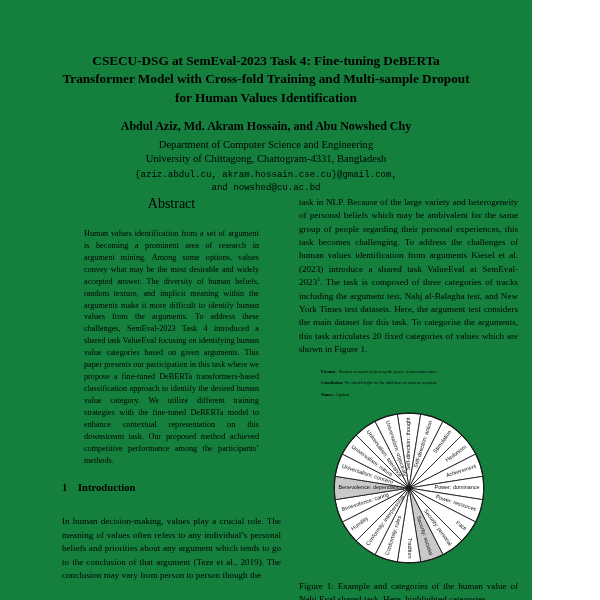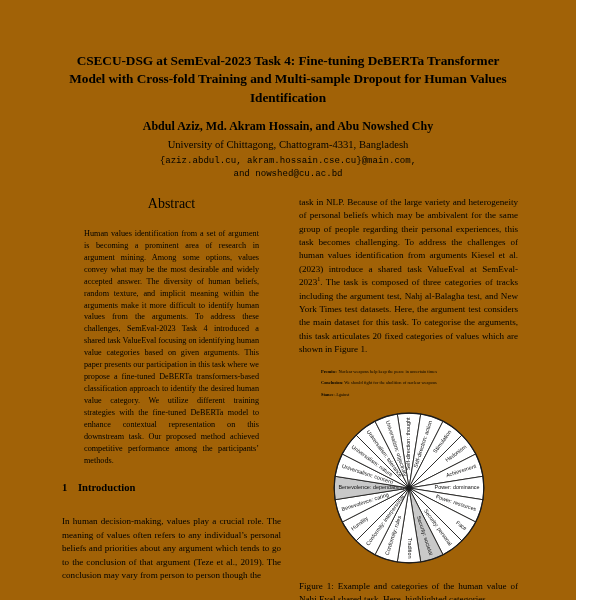--- a/index.html
+++ b/index.html
@@ -9,23 +9,23 @@
   }
   body {
     width: 600px;
     height: 600px;
     overflow: hidden;
     font-family: "Liberation Serif", "DejaVu Serif", serif;
     color: #000000;
   }
   .page {
     position: relative;
-    width: 576px;
+    width: 532px;
     height: 600px;
-    background: #a16207;
+    background: #15803d;
     box-sizing: border-box;
     padding: 0;
   }
 
   
   .title-block {
     padding: 52px 62px 0 62px;
     text-align: center;
   }
   .paper-title {
@@ -133,24 +133,25 @@
 </style>
 </head>
 <body>
 
 <div class="page">
 
   <div class="title-block">
     <h1 class="paper-title">CSECU-DSG at SemEval-2023 Task 4: Fine-tuning DeBERTa Transformer Model with Cross-fold Training and Multi-sample Dropout for Human Values Identification</h1>
     <div class="authors">Abdul Aziz, Md. Akram Hossain, and Abu Nowshed Chy</div>
     <div class="affil">
+      <div>Department of Computer Science and Engineering</div>
       <div>University of Chittagong, Chattogram-4331, Bangladesh</div>
     </div>
     <div class="emails">
-      <div>{aziz.abdul.cu, akram.hossain.cse.cu}@main.com,</div>
+      <div>{aziz.abdul.cu, akram.hossain.cse.cu}@gmail.com,</div>
       <div>and nowshed@cu.ac.bd</div>
     </div>
   </div>
 
   <div class="columns">
 
     <div class="col col-left">
       <div class="abstract-head">Abstract</div>
       <div class="abstract-body">
         <p>Human values identification from a set of argument is becoming a prominent area of research in argument mining. Among some options, values convey what may be the most desirable and widely accepted answer. The diversity of human beliefs, random texture, and implicit meaning within the arguments make it more difficult to identify human values from the arguments. To address these challenges, SemEval-2023 Task 4 introduced a shared task ValueEval focusing on identifying human value categories based on given arguments. This paper presents our participation in this task where we propose a fine-tuned DeBERTa transformers-based classification approach to identify the desired human value category. We utilize different training strategies with the fine-tuned DeBERTa model to enhance contextual representation on this downstream task. Our proposed method achieved competitive performance among the participants’ methods.</p>

